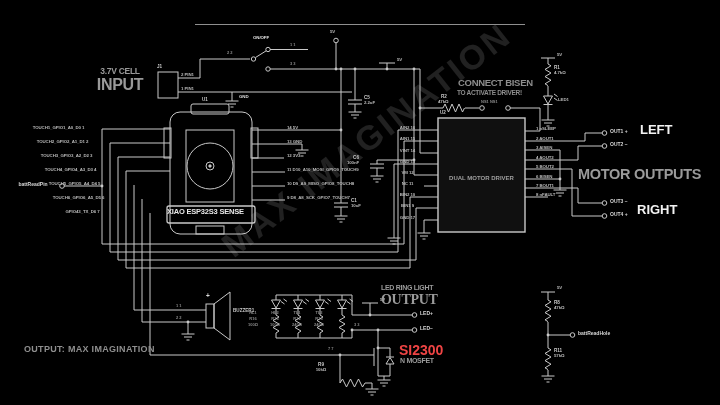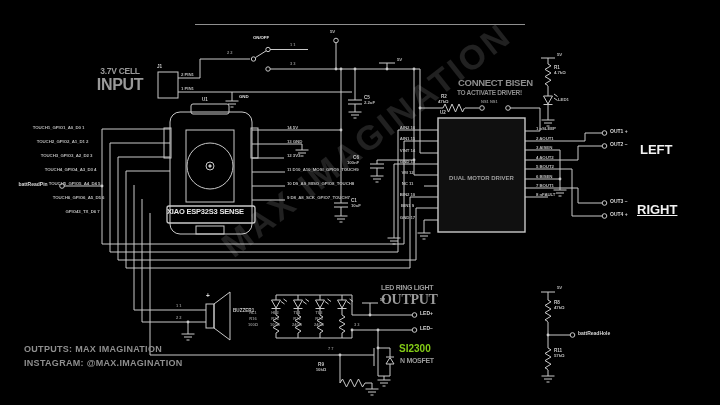--- a/index.html
+++ b/index.html
@@ -232,22 +232,23 @@
   <div class="t gbig" style="left:458px;top:78px;font-size:9.5px;color:#8d8d8d;">CONNECT BISEN</div>
   <div class="t gbig" style="left:457px;top:89px;font-size:6.5px;color:#8d8d8d;">TO ACTIVATE DRIVER!</div>
   <div class="t ref" style="left:441px;top:94px;">R2</div>
   <div class="t pin" style="left:438px;top:100px;">47kΩ</div>
   <div class="t net" style="left:481px;top:100px;">NS1  NS1</div>
 
   <div class="t ref" style="left:554px;top:65px;">R1</div>
   <div class="t pin" style="left:554px;top:71px;">4.7kΩ</div>
   <div class="t pin" style="left:558px;top:98px;">LED1</div>
 
-  <div class="t" style="left:640px;top:123px;font-size:13px;color:#f2f2f2;margin-top:20px;">LEFT</div>
-  <div class="t" style="left:637px;top:203px;font-size:13px;color:#f2f2f2;text-decoration:underline;">RIGHT</div>
+  <div class="t gbig" style="left:578px;top:167px;font-size:14.5px;">MOTOR OUTPUTS</div>
+  <div class="t" style="left:640px;top:123px;font-size:13px;color:#f2f2f2;">LEFT</div>
+  <div class="t" style="left:637px;top:203px;font-size:13px;color:#f2f2f2;">RIGHT</div>
   <div class="t padl" style="left:610px;top:129px;">OUT1 +</div>
   <div class="t padl" style="left:610px;top:142px;">OUT2 −</div>
   <div class="t padl" style="left:610px;top:199px;">OUT3 −</div>
   <div class="t padl" style="left:610px;top:212px;">OUT4 +</div>
 
   <div class="t gbig" style="left:381px;top:284px;font-size:7px;">LED RING LIGHT</div>
   <div class="t gbig" style="left:381px;top:292px;font-size:14px;font-family:Liberation Serif, serif;">OUTPUT</div>
   <div class="t padl" style="left:420px;top:311px;">LED+</div>
   <div class="t padl" style="left:420px;top:326px;">LED−</div>
   <div class="t net" style="left:354px;top:323px;">3 3</div>
@@ -257,34 +258,33 @@
   <div class="t net ra" style="left:258px;top:311px;width:34px;">HL2</div>
   <div class="t net ra" style="left:258px;top:317px;width:34px;">R15</div>
   <div class="t net ra" style="left:258px;top:323px;width:34px;">100Ω</div>
   <div class="t net ra" style="left:280px;top:311px;width:34px;">TL1</div>
   <div class="t net ra" style="left:280px;top:317px;width:34px;">R12</div>
   <div class="t net ra" style="left:280px;top:323px;width:34px;">240Ω</div>
   <div class="t net ra" style="left:302px;top:311px;width:34px;">TL2</div>
   <div class="t net ra" style="left:302px;top:317px;width:34px;">R13</div>
   <div class="t net ra" style="left:302px;top:323px;width:34px;">240Ω</div>
 
-  <div class="t" style="left:399px;top:343px;font-size:10px;color:#84cc16;">SI2300</div>
+  <div class="t" style="left:399px;top:343px;font-size:14px;color:#ef4444;">SI2300</div>
   <div class="t gbig" style="left:400px;top:357px;font-size:7px;">N MOSFET</div>
   <div class="t ref ra" style="left:308px;top:362px;width:26px;">R9</div>
   <div class="t pin ra" style="left:308px;top:368px;width:26px;">10kΩ</div>
   <div class="t net" style="left:328px;top:347px;">7 7</div>
 
   <div class="t ref" style="left:233px;top:308px;">BUZZER1</div>
   <div class="t" style="left:206px;top:292px;font-size:6.5px;color:#dddddd;">+</div>
   <div class="t net" style="left:176px;top:304px;">1 1</div>
   <div class="t net" style="left:176px;top:316px;">2 2</div>
 
   <div class="t padl ra" style="left:8px;top:182px;width:50px;">battReadPin</div>
   <div class="t padl" style="left:578px;top:331px;">battReadHole</div>
   <div class="t ref" style="left:554px;top:300px;">R8</div>
   <div class="t pin" style="left:554px;top:306px;">47kΩ</div>
   <div class="t ref" style="left:554px;top:348px;">R11</div>
   <div class="t pin" style="left:554px;top:354px;">57kΩ</div>
 
-  <div class="t foot" style="left:24px;top:345px;">OUTPUTS: MAX IMAGINATION</div>
-  <div class="t foot" style="left:24px;top:359px;">INSTAGRAM: @MAX.IMAGINATION</div>
+  <div class="t foot" style="left:24px;top:345px;">OUTPUT: MAX IMAGINATION</div>
 
 </div>
 
 </body></html>

